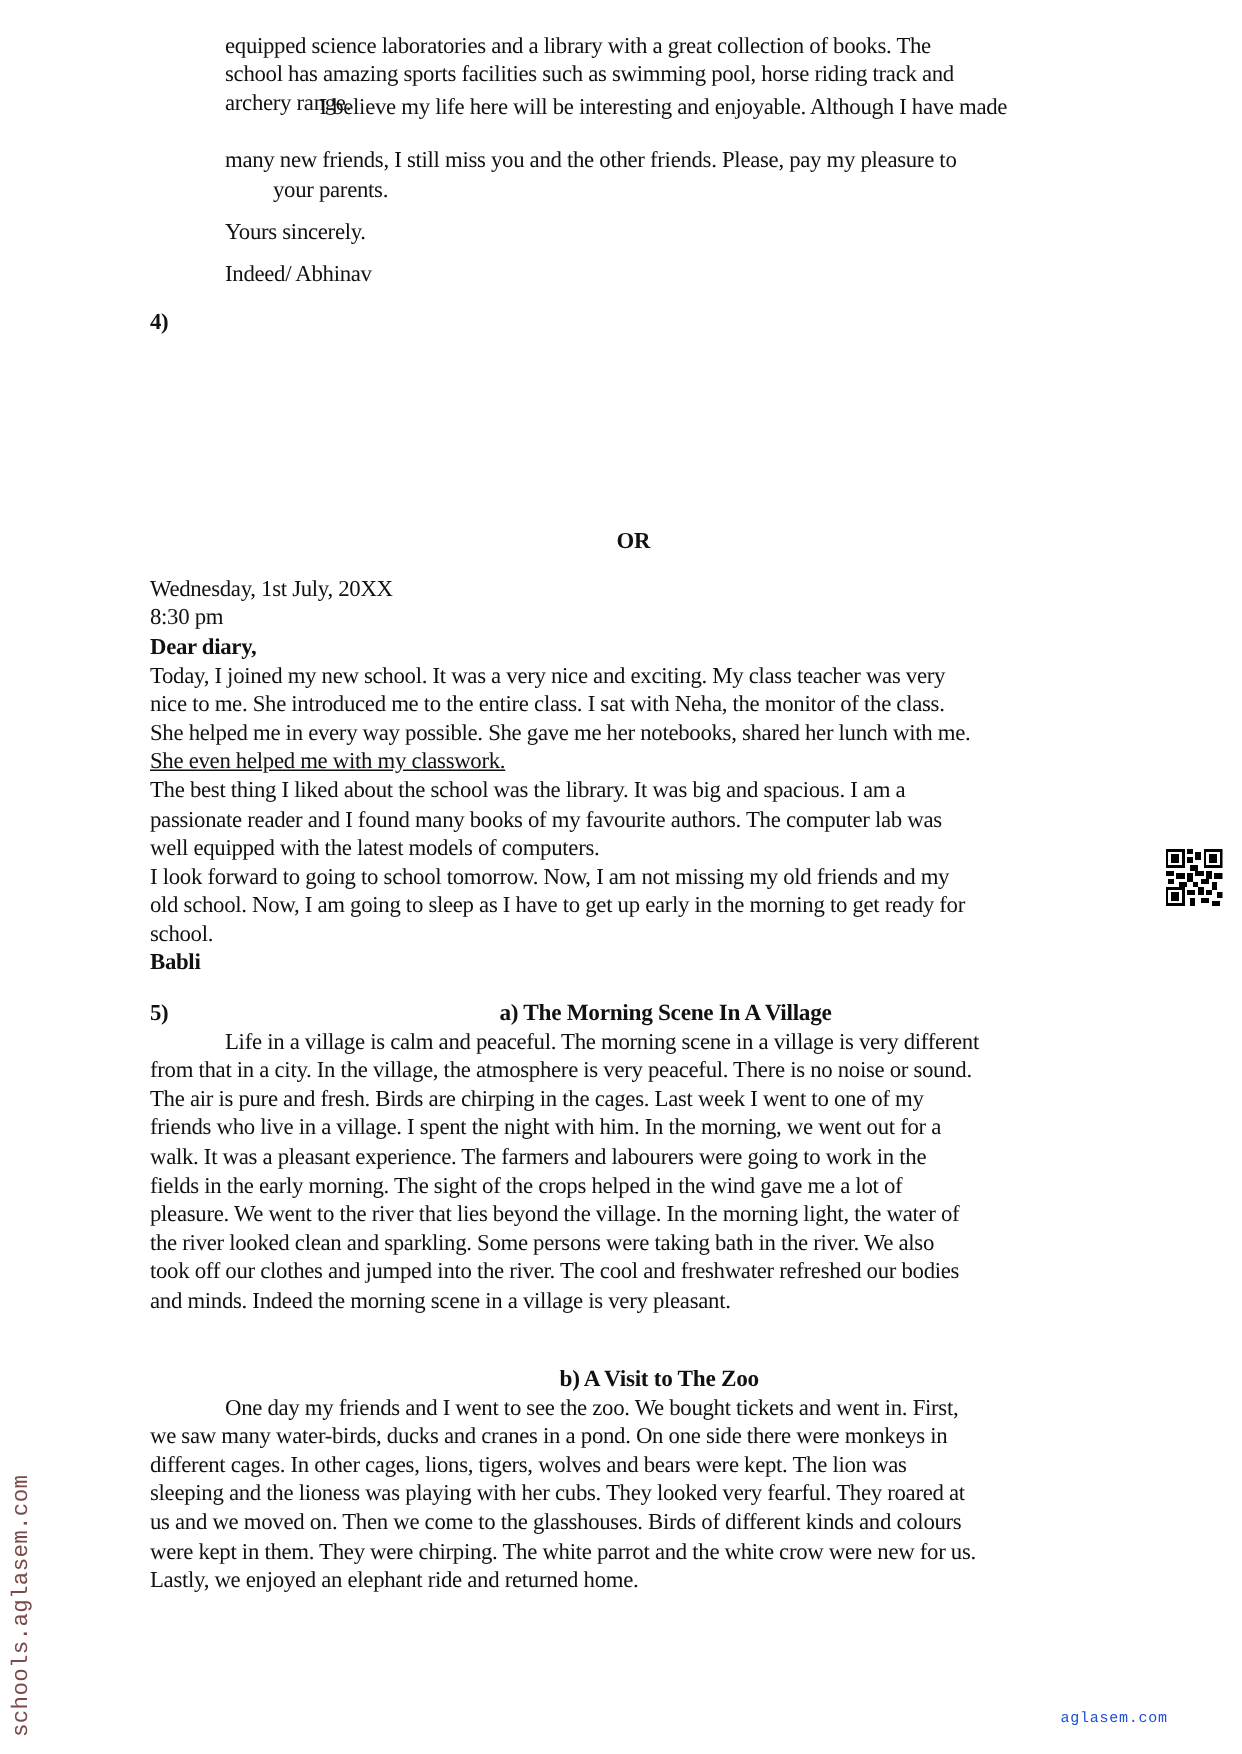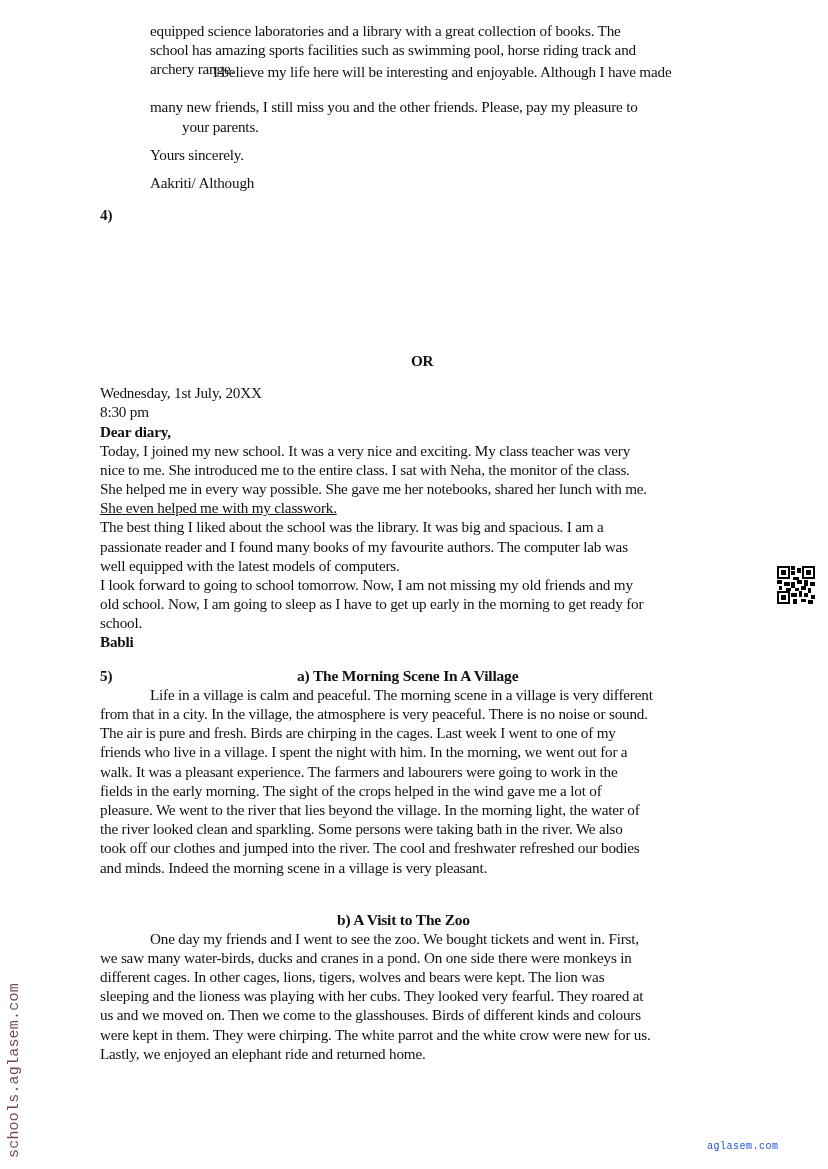--- a/index.html
+++ b/index.html
@@ -6,42 +6,42 @@
   body {
     width: 828px; height: 1169px; position: relative; overflow: hidden;
     font-family: "Liberation Serif", "DejaVu Serif", serif;
     color: #111111;
   }
   .line {
     position: absolute; white-space: nowrap;
     font-size: 15.2px; line-height: 19px; letter-spacing: -0.2px;
   }
   .bold { font-weight: bold; }
-  .heading { font-weight: bold; font-size: 15.5px; }
+  .heading { font-weight: bold; font-size: 15.5px; margin-left: 36px; }
   .mono { font-family: "Liberation Mono", "DejaVu Sans Mono", monospace; color: #7a4a4a; }
   .side-wm {
     position: absolute; left: 6px; top: 1158px;
     transform-origin: left top; transform: rotate(-90deg);
     font-size: 15px; letter-spacing: 0.2px; white-space: nowrap;
   }
   .foot-wm { position: absolute; left: 707px; top: 1141px; font-size: 10px; color: #1d4ed8; letter-spacing: 0.5px; }
   .qr { position: absolute; left: 777px; top: 566px; width: 38px; height: 38px; }
 </style>
 </head>
 <body>
 
 <div>
   <div class="line" style="left:150px; top:21px;">equipped science laboratories and a library with a great collection of books. The</div>
   <div class="line" style="left:150px; top:40px;">school has amazing sports facilities such as swimming pool, horse riding track and</div>
   <div class="line" style="left:150px; top:59px;">archery range.</div>
   <div class="line" style="left:213px; top:62px;">I believe my life here will be interesting and enjoyable. Although I have made</div>
   <div class="line" style="left:150px; top:97px;">many new friends, I still miss you and the other friends. Please, pay my pleasure to</div>
   <div class="line" style="left:150px; top:117px;margin-left:32px;">your parents.</div>
   <div class="line" style="left:150px; top:145px;">Yours sincerely.</div>
-  <div class="line" style="left:150px; top:173px;">Aakriti/ Although</div>
+  <div class="line" style="left:150px; top:173px;">Indeed/ Abhinav</div>
 </div>
 
 <div class="line bold" style="left:100px; top:205px;">4)</div>
 <div class="line bold" style="left:411px; top:351px;">OR</div>
 
 <div>
   <div class="line" style="left:100px; top:383px;">Wednesday, 1st July, 20XX</div>
   <div class="line" style="left:100px; top:402px;">8:30 pm</div>
   <div class="line bold" style="left:100px; top:422px;">Dear diary,</div>
   <div class="line" style="left:100px; top:441px;">Today, I joined my new school. It was a very nice and exciting. My class teacher was very</div>

